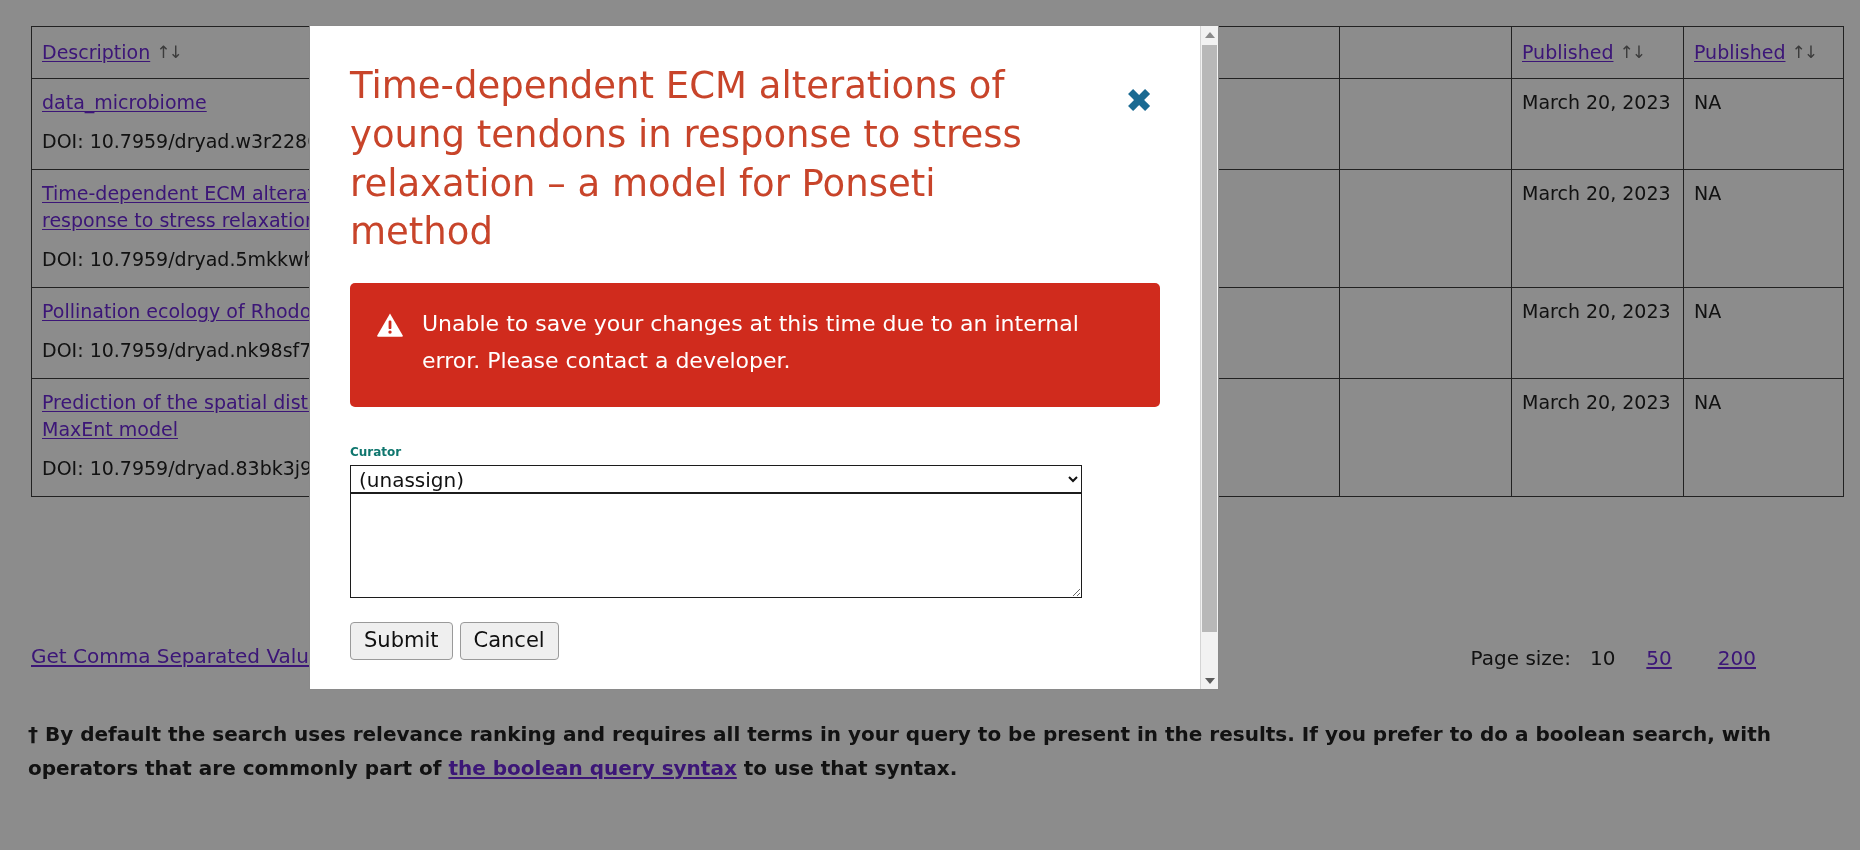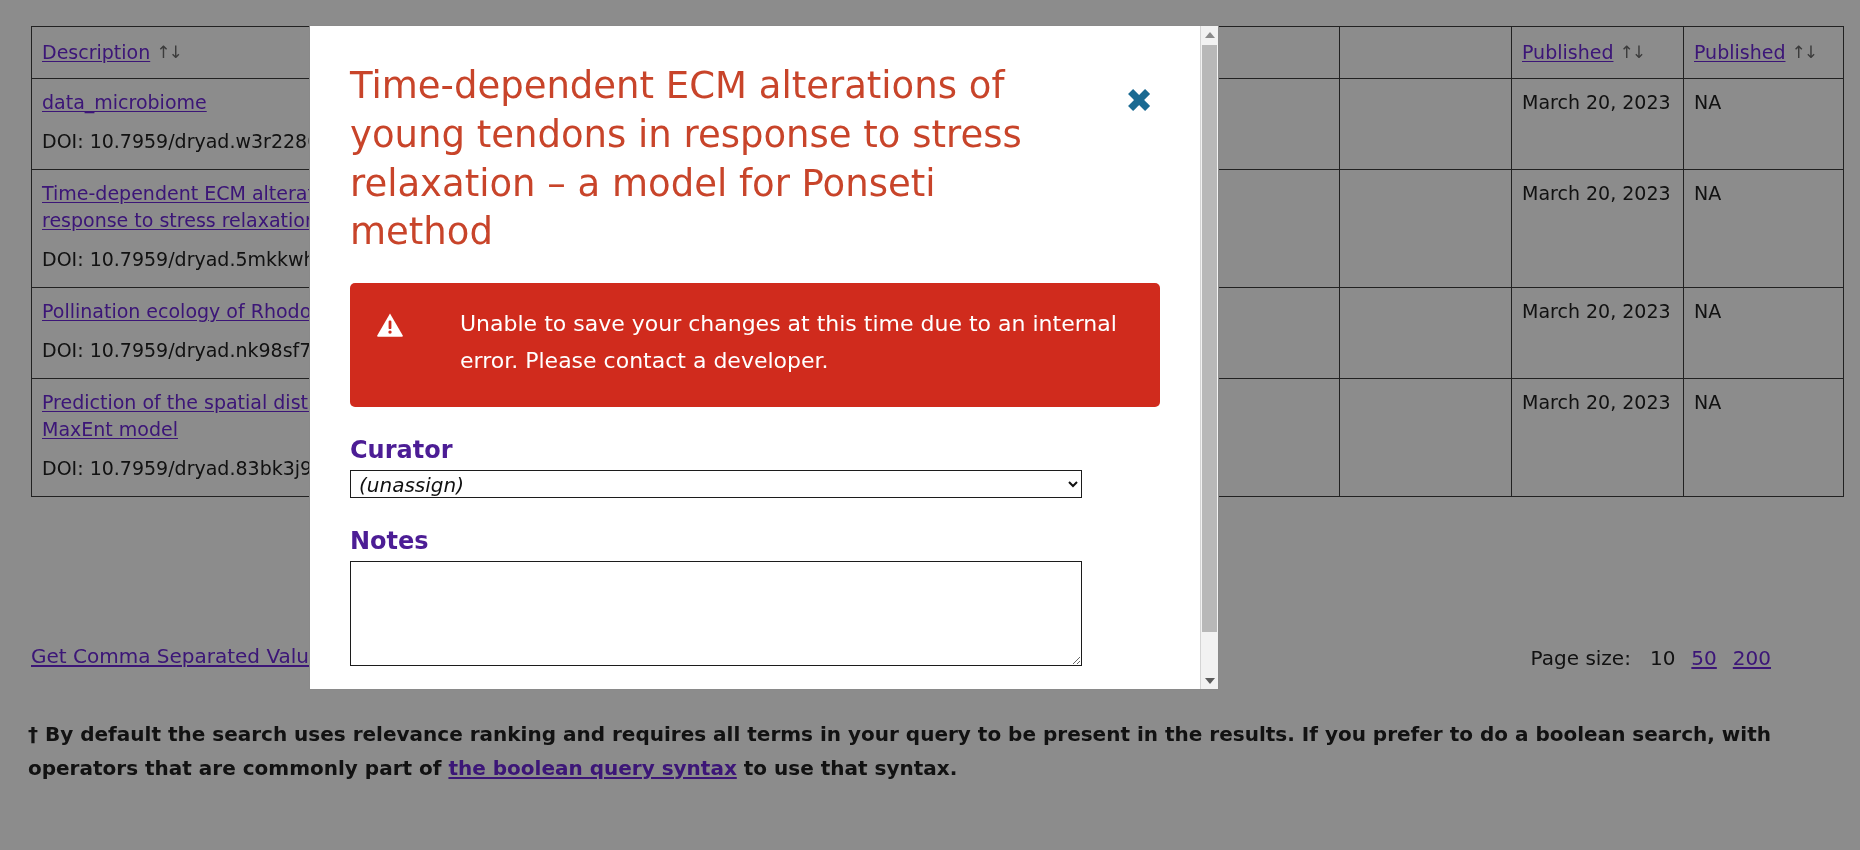--- a/index.html
+++ b/index.html
@@ -91,21 +91,21 @@
   .page-size-row {
     position: absolute;
     right: 0;
     top: 2px;
     font-size: 20px;
     color: #212121;
     white-space: nowrap;
   }
   .page-size-row .ps-label { margin-right: 11px; }
   .page-size-row .ps-current { margin: 14px 8px; color: #212121; }
-  .page-size-row a.lnk { margin: 0 8px; }
+  .page-size-row a.lnk { margin: 0 23px; }
 
   .footnote {
     position: absolute;
     left: 28px;
     top: 718px;
     width: 1800px;
     font-size: 20px;
     line-height: 1.68;
     color: #212121;
     font-weight: bold;
@@ -175,43 +175,41 @@
     align-items: flex-start;
     gap: 18px;
   }
   .alert-icon {
     flex: 0 0 auto;
     margin-top: 6px;
   }
   .alert-text {
     font-size: 22px;
     line-height: 1.68;
-    margin-left: 38px;
   }
   .field-label {
     display: block;
-    margin-top: 29px;
+    margin-top: 38px;
     margin-bottom: 6px;
-    font-size: 24px;
+    font-size: 12px;
     font-weight: bold;
-    color: #4c1d95;
+    color: #0f766e;
   }
   .curator-select {
     display: block;
     width: 732px;
     height: 28px;
     box-sizing: border-box;
     font-family: "DejaVu Sans", sans-serif;
     font-size: 20px;
     padding: 1px 4px;
     border: 1px solid #1c1c1c;
     background: #ffffff;
     color: #111;
     border-radius: 0;
-    font-style: italic;
   }
   .notes-area {
     display: block;
     width: 732px;
     height: 105px;
     box-sizing: border-box;
     font-family: "DejaVu Sans", sans-serif;
     font-size: 20px;
     border: 1px solid #1c1c1c;
     background: #ffffff;
@@ -392,21 +390,20 @@
         </svg>
       </span>
       <span class="alert-text">Unable to save your changes at this time due to an internal error. Please contact a developer.</span>
     </div>
 
     <label class="field-label">Curator</label>
     <select class="curator-select">
       <option>(unassign)</option>
     </select>
 
-    <label class="field-label">Notes</label>
     <textarea class="notes-area" placeholder="" style=""></textarea>
 
     <div class="btn-row">
       <button class="btn">Submit</button>
       <button class="btn">Cancel</button>
     </div>
 
   </div>
 
   <span class="close-x">✖</span>

